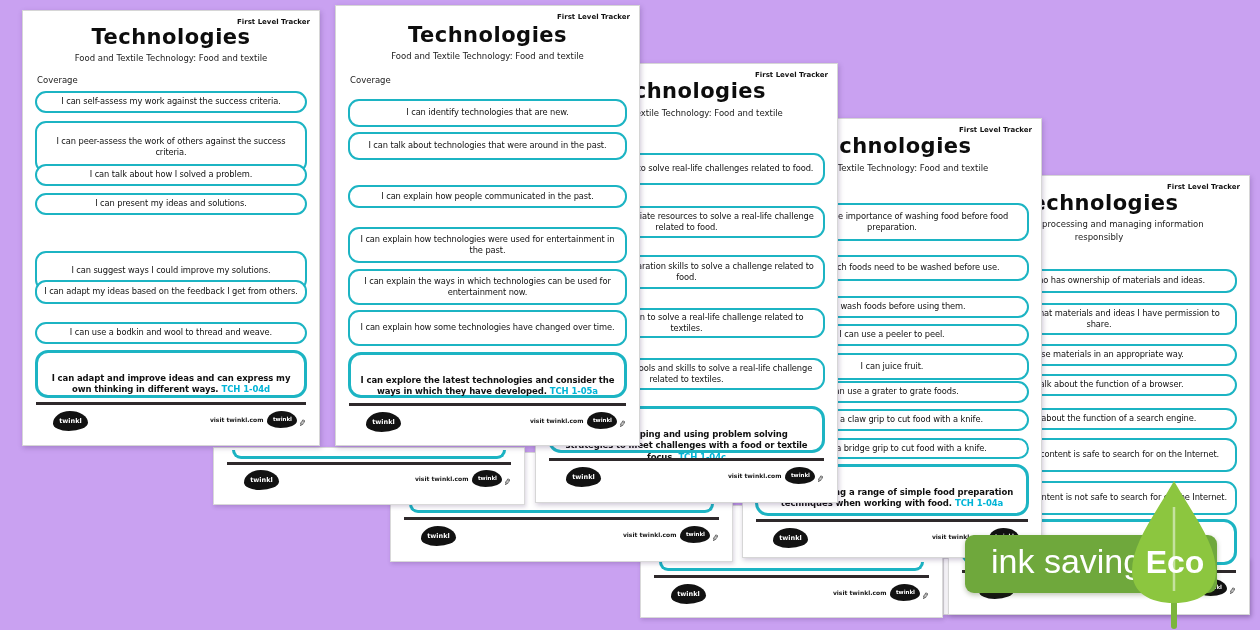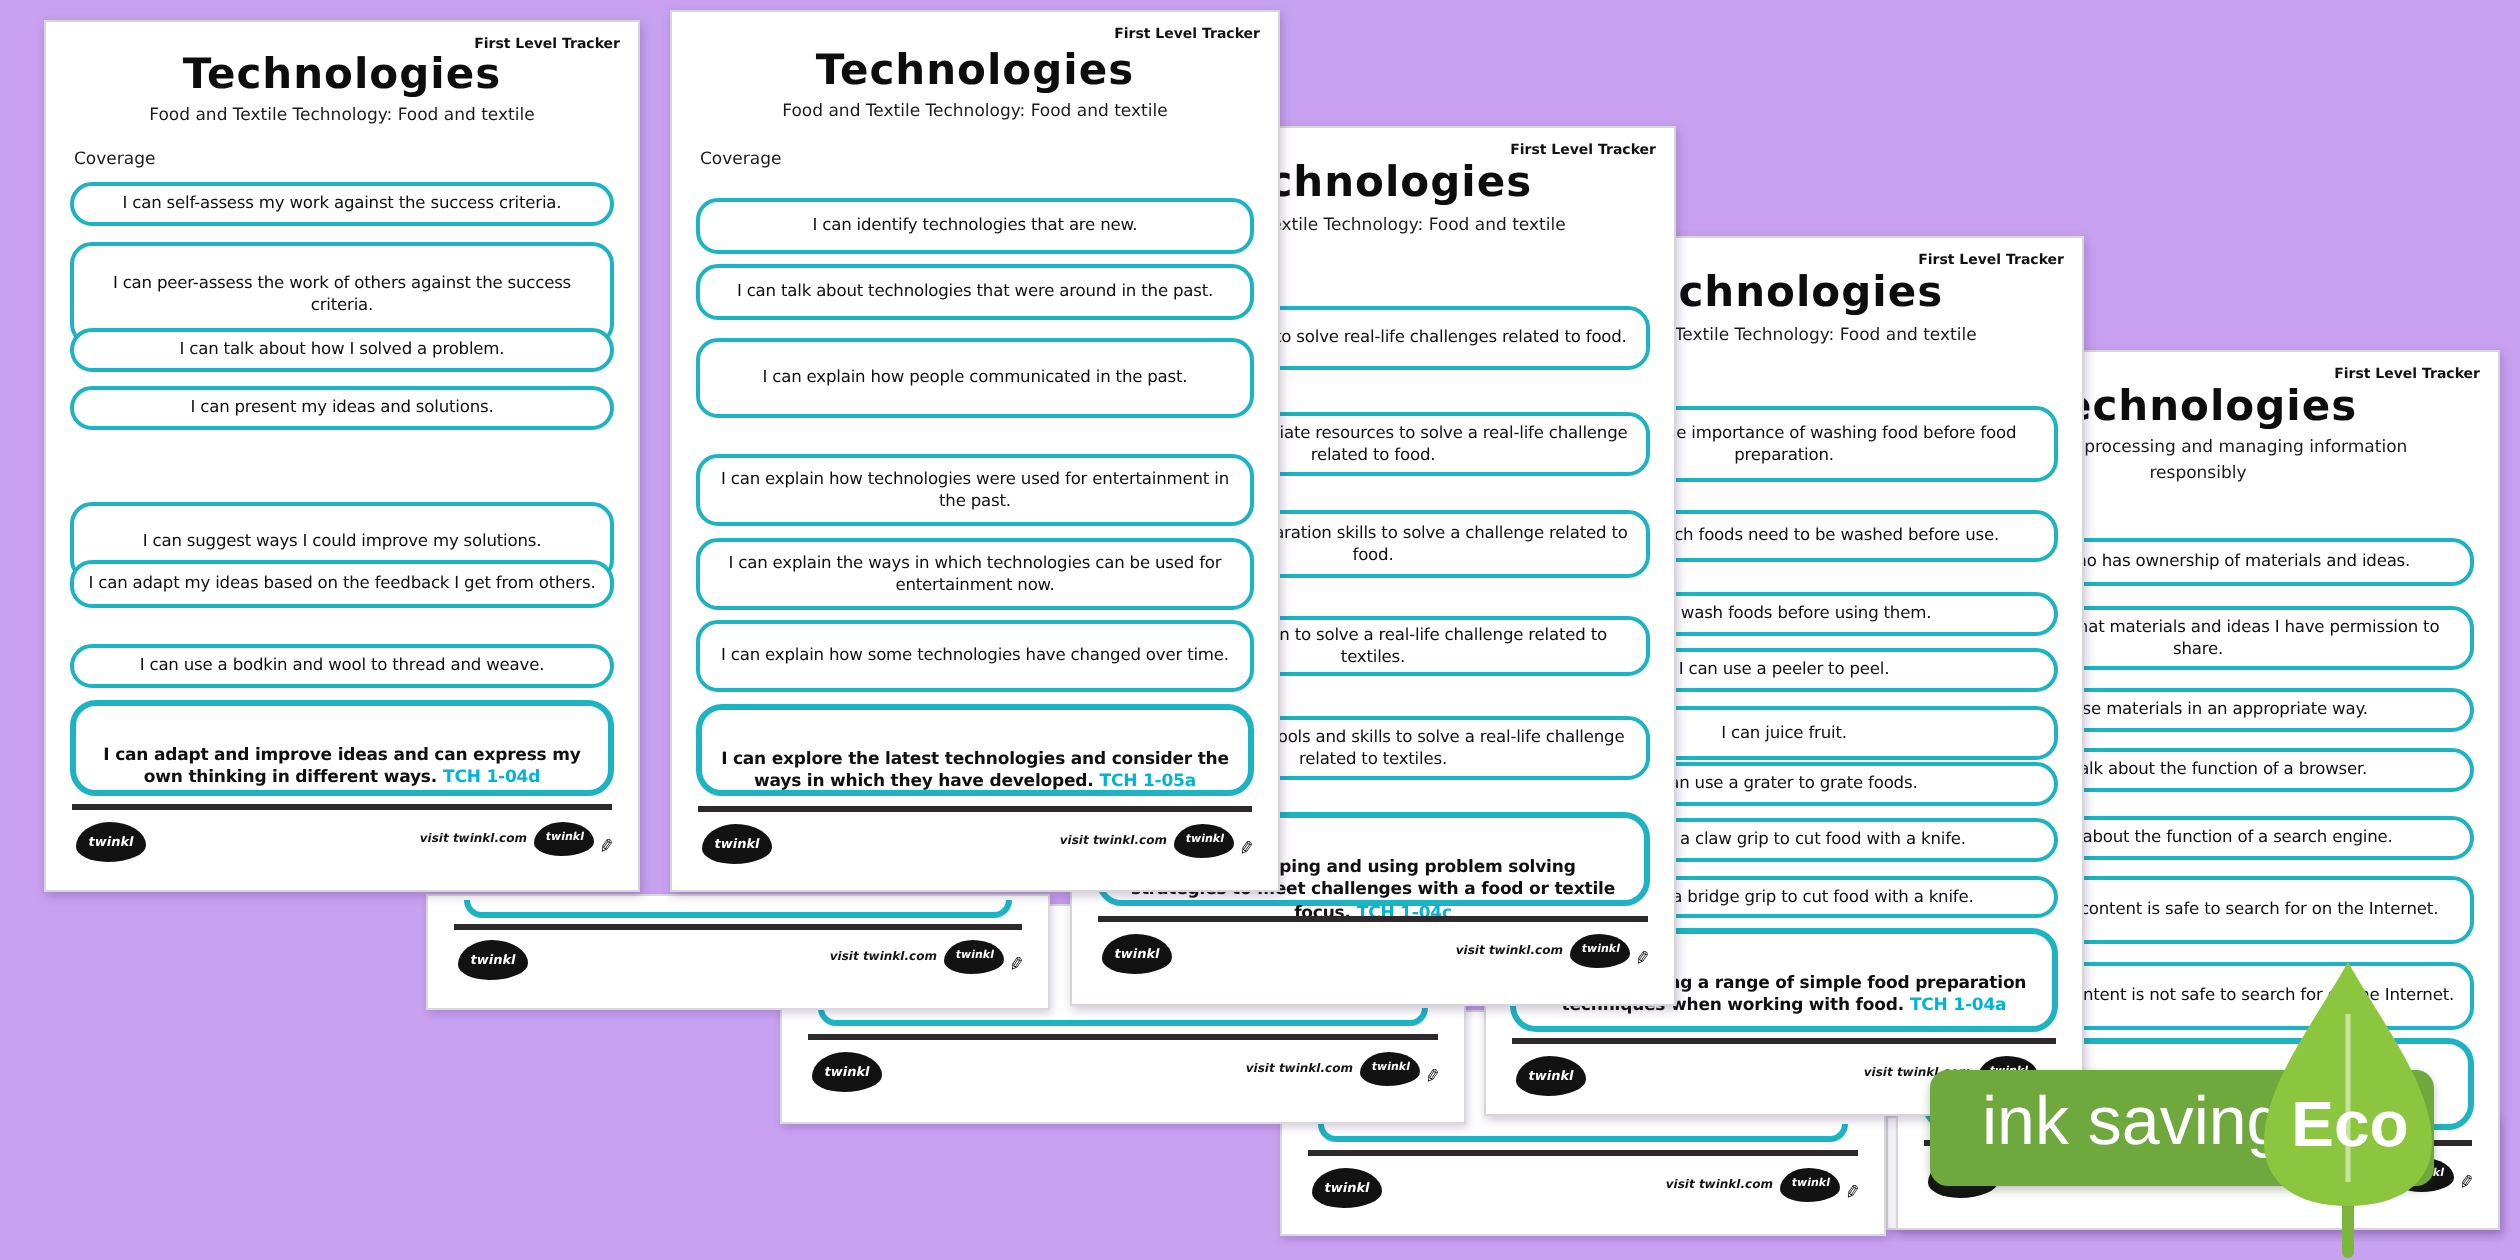--- a/index.html
+++ b/index.html
@@ -16,21 +16,21 @@
   .subtitle.narrow{left:25px;right:25px;line-height:1.5;}
   .coverage{position:absolute;left:14px;font-size:8.5px;color:#1a1a1a;}
   .box{position:absolute;left:12px;right:12px;border:2px solid #1cb4c3;border-radius:11px;
        background:#fff;display:flex;align-items:center;justify-content:center;
        text-align:center;font-size:8.3px;line-height:1.35;color:#101010;
        padding:2px 6px;box-sizing:border-box;letter-spacing:-.1px;}
   .box.bold{border-width:3px;border-radius:13px;font-weight:bold;display:block;
        text-align:center;padding:20px 9px;font-size:8.5px;}
   .code{color:#00b4d6;font-weight:bold;margin-left:3px;}
   .rule{position:absolute;left:13px;right:13px;border-top:3px solid #2e292b;}
-  .frow{position:absolute;left:15px;right:13px;height:26px;font-style:italic;}
+  .frow{position:absolute;left:30px;right:13px;height:26px;}
   .blob{display:inline-flex;align-items:center;justify-content:center;background:#121212;
        color:#fff;font-size:6.5px;font-weight:bold;width:35px;height:20px;
        border-radius:48% 52% 55% 45%/62% 58% 42% 38%;}
   .blob.small{width:30px;height:17px;font-size:5.5px;}
   .fleft{position:absolute;left:0;top:3px;}
   .fright{position:absolute;right:0;top:2px;display:flex;align-items:center;gap:4px;}
   .visit{font-size:6px;color:#161616;font-weight:bold;}
   .pen{font-size:9px;color:#111;transform:rotate(80deg);display:inline-block;margin-left:-3px;margin-top:8px;}
   .arc{position:absolute;left:18px;right:18px;height:9px;background:#fff;
        border:3px solid #1cb4c3;border-top:none;border-radius:0 0 13px 13px;box-sizing:border-box;}
@@ -163,21 +163,21 @@
   </div>
 </div>
 
 <div class="page" style="left:335px;top:5px;width:305px;height:441px;z-index:13;">
   <div class="tracker">First Level Tracker</div>
   <div class="title" style="top:17px;">Technologies</div>
   <div class="subtitle" style="top:45px;">Food and Textile Technology: Food and textile</div>
   <div class="coverage" style="top:69px;">Coverage</div>
   <div class="box" style="top:93px;height:28px;">I can identify technologies that are new.</div>
   <div class="box" style="top:126px;height:28px;">I can talk about technologies that were around in the past.</div>
-  <div class="box" style="top:163px;height:40px;">I can explain how people communicated in the past.</div>
+  <div class="box" style="top:179px;height:23px;">I can explain how people communicated in the past.</div>
   <div class="box" style="top:221px;height:36px;">I can explain how technologies were used for entertainment in the past.</div>
   <div class="box" style="top:263px;height:36px;">I can explain the ways in which technologies can be used for entertainment now.</div>
   <div class="box" style="top:304px;height:36px;">I can explain how some technologies have changed over time.</div>
   <div class="box bold" style="top:346px;height:46px;">
     <span>I can explore the latest technologies and consider the ways in which they have developed.</span><span class="code">TCH 1-05a</span>
   </div>
   <div class="rule" style="top:397px;"></div>
   <div class="frow" style="top:403px;">
     <span class="blob fleft">twinkl</span>
     <span class="fright">

